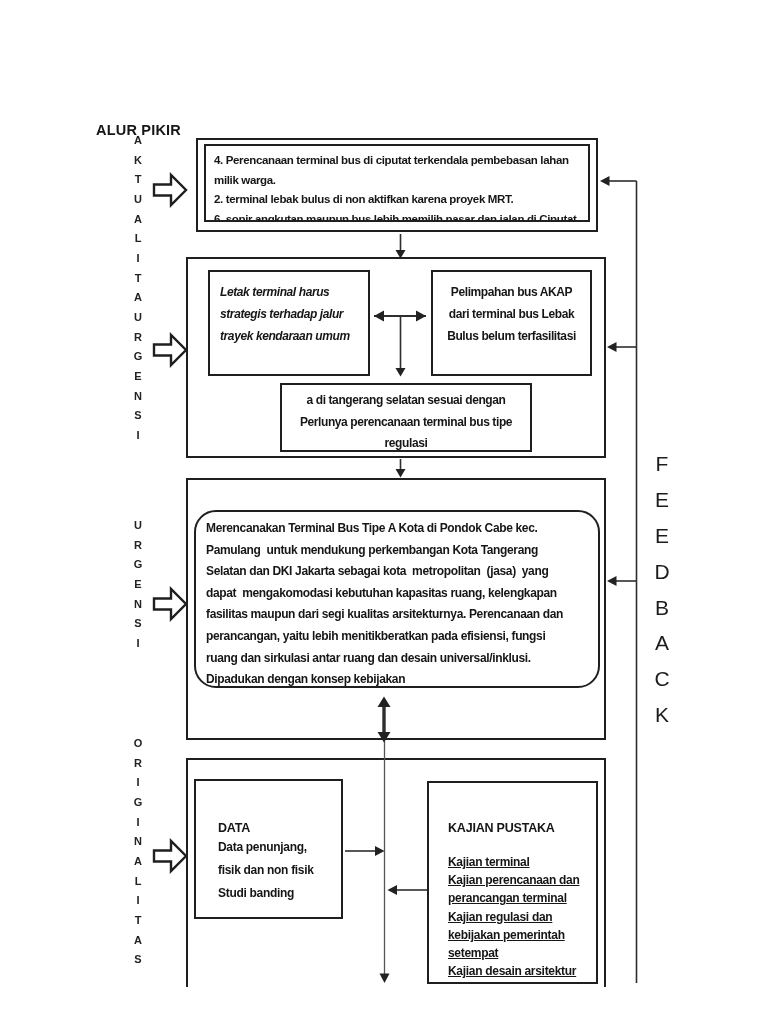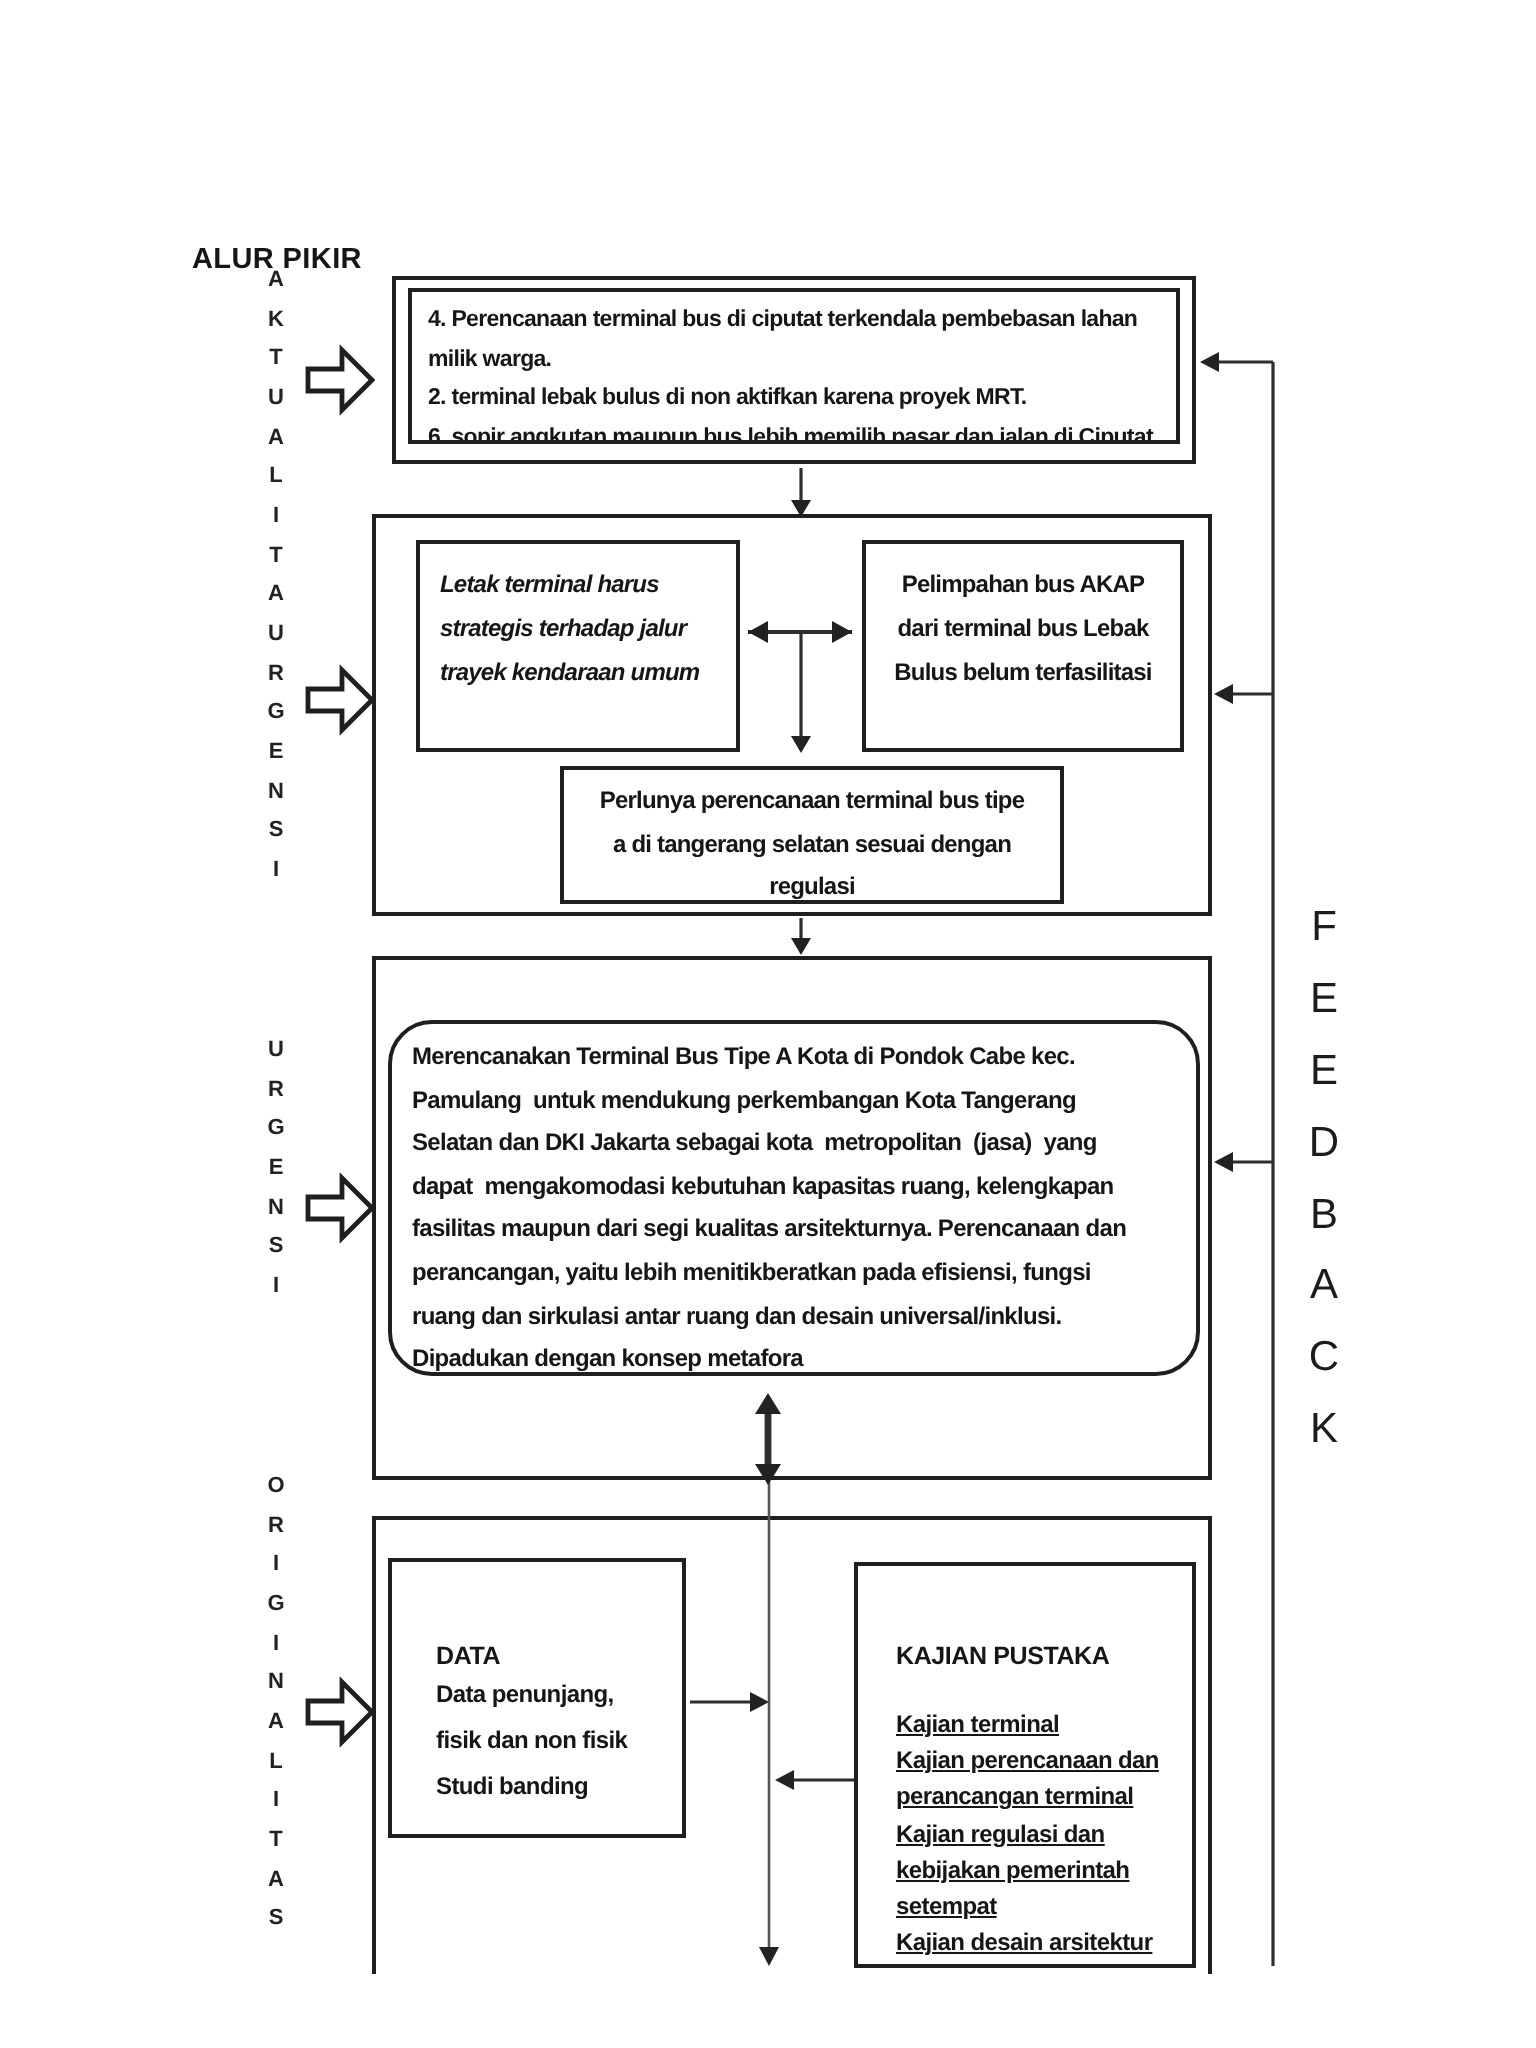--- a/index.html
+++ b/index.html
@@ -139,35 +139,35 @@
     <div class="tline">Letak terminal harus</div>
     <div class="tline">strategis terhadap jalur</div>
     <div class="tline">trayek kendaraan umum</div>
   </div>
   <div class="box s2-right">
     <div class="tline">Pelimpahan bus AKAP</div>
     <div class="tline">dari terminal bus Lebak</div>
     <div class="tline">Bulus belum terfasilitasi</div>
   </div>
   <div class="box s2-bottom">
+    <div class="tline">a di tangerang selatan sesuai dengan</div>
     <div class="tline">Perlunya perencanaan terminal bus tipe</div>
-    <div class="tline">a di tangerang selatan sesuai dengan</div>
     <div class="tline">regulasi</div>
   </div>
 
   <div class="box s3-outer"></div>
   <div class="box s3-inner">
     <div class="tline">Merencanakan Terminal Bus Tipe A Kota di Pondok Cabe kec.</div>
     <div class="tline">Pamulang  untuk mendukung perkembangan Kota Tangerang</div>
     <div class="tline">Selatan dan DKI Jakarta sebagai kota  metropolitan  (jasa)  yang</div>
     <div class="tline">dapat  mengakomodasi kebutuhan kapasitas ruang, kelengkapan</div>
     <div class="tline">fasilitas maupun dari segi kualitas arsitekturnya. Perencanaan dan</div>
     <div class="tline">perancangan, yaitu lebih menitikberatkan pada efisiensi, fungsi</div>
     <div class="tline">ruang dan sirkulasi antar ruang dan desain universal/inklusi.</div>
-    <div class="tline">Dipadukan dengan konsep metafora</div>
+    <div class="tline">Dipadukan dengan konsep kebijakan</div>
   </div>
 
   <div class="box s4-outer"></div>
   <div class="box data-box">
     <div class="box-heading">DATA</div>
     <div class="list">
       <div class="tline">Data penunjang,</div>
       <div class="tline">fisik dan non fisik</div>
       <div class="tline">Studi banding</div>
     </div>

